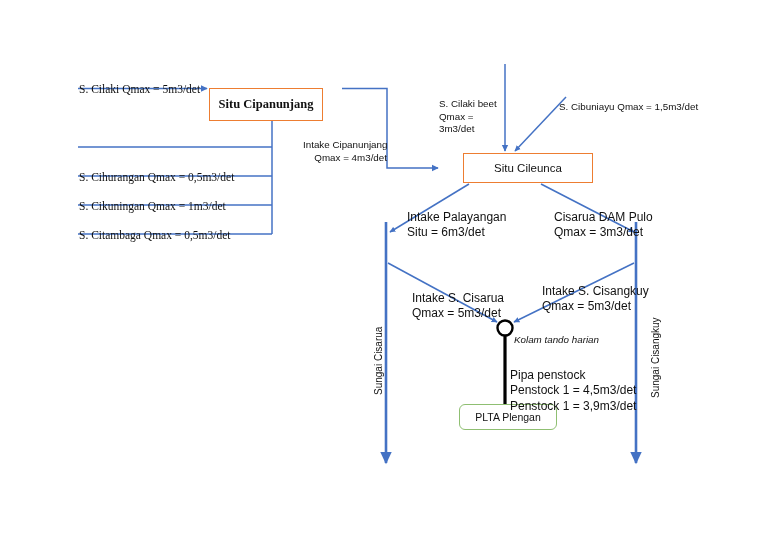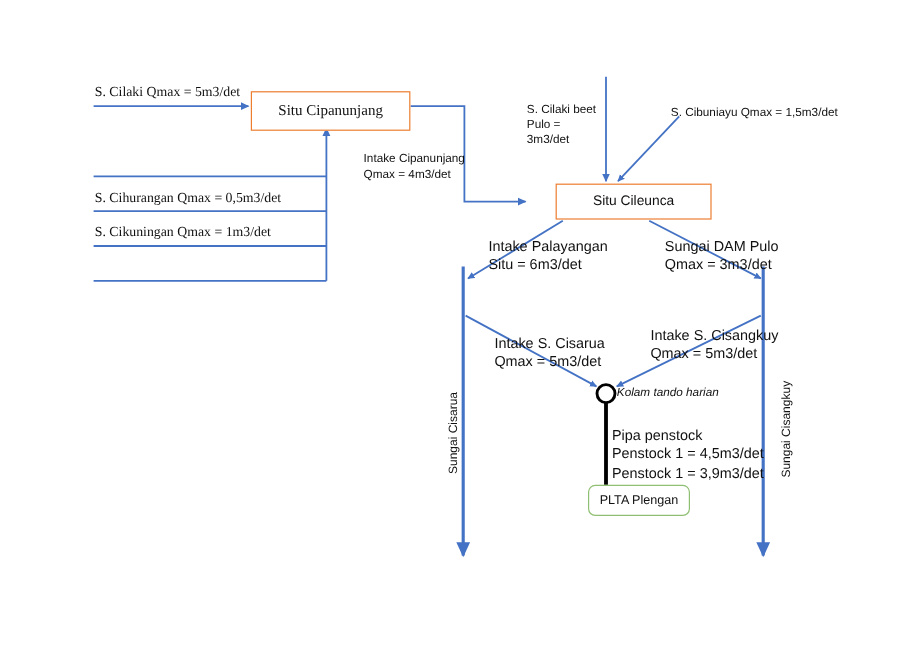--- a/index.html
+++ b/index.html
@@ -31,54 +31,54 @@
     background: #ffffff;
     color: #111111;
     text-align: center;
   }
   .node-situ {
     border: 1.6px solid #ED7D31;
     font-family: "Liberation Serif", serif;
     font-size: 12.5px;
   }
   #node-cipanunjang {
-    left: 209px; top: 76px; width: 133px; height: 33px;
+    left: 209px; top: 88px; width: 114px; height: 33px; font-weight: bold;
   }
   #node-cileunca {
     left: 463px; top: 153px; width: 130px; height: 30px;
     font-family: "Liberation Sans", sans-serif;
     font-size: 11.5px;
   }
   #node-plta {
-    left: 459px; top: 404px; width: 85px; height: 26px;
+    left: 459px; top: 404px; width: 98px; height: 26px;
     border: 1.4px solid #8FBF72;
     border-radius: 6px;
     font-size: 10.5px;
     color: #111111;
-    margin-left: 31px;
   }
   .lbl {
     position: absolute;
     color: #111111;
     white-space: nowrap;
     line-height: 1.28;
+    margin-top: 12px;
   }
   .lbl-serif {
     font-family: "Liberation Serif", serif;
     font-size: 11.5px;
   }
   .lbl-sans {
     font-family: "Liberation Sans", sans-serif;
     font-size: 12px;
   }
   .lbl-sans-10 {
     font-family: "Liberation Sans", sans-serif;
     font-size: 9.8px;
   }
-  .lbl-center { text-align: left; }
+  .lbl-center { text-align: right; }
   .rot-label {
     position: absolute;
     font-family: "Liberation Sans", sans-serif;
     font-size: 10px;
     color: #111111;
     transform: rotate(-90deg);
     transform-origin: left top;
     white-space: nowrap;
   }
 </style>
@@ -144,41 +144,42 @@
     <span>PLTA Plengan</span>
   </div>
 
   <div class="lbl lbl-serif" style="left:79px; top:70px;">S. Cilaki Qmax = 5m3/det</div>
 
 
   <div class="lbl lbl-serif" style="left:79px; top:158px;">S. Cihurangan Qmax = 0,5m3/det</div>
 
   <div class="lbl lbl-serif" style="left:79px; top:187px;">S. Cikuningan Qmax = 1m3/det</div>
 
+  <div class="lbl lbl-serif" style="left:79px; top:216px;">S. Citambaga Qmax = 0,5m3/det</div>
 
   <div class="lbl lbl-sans-10 lbl-center" style="left:303px; top:127px; width:84px;">
     <div>Intake Cipanunjang</div>
     <div>Qmax = 4m3/det</div>
   </div>
 
   <div class="lbl lbl-sans-10" style="left:439px; top:86px;">
     <div>S. Cilaki beet</div>
-    <div> Pulo =</div>
+    <div> Qmax =</div>
     <div>3m3/det</div>
   </div>
 
   <div class="lbl lbl-sans-10" style="left:559px; top:89px;">S. Cibuniayu Qmax = 1,5m3/det</div>
 
   <div class="lbl lbl-sans" style="left:407px; top:198px;">
     <div>Intake Palayangan</div>
     <div>Situ = 6m3/det</div>
   </div>
 
   <div class="lbl lbl-sans" style="left:554px; top:198px;">
-    <div>Sungai DAM Pulo</div>
+    <div>Cisarua DAM Pulo</div>
     <div>Qmax = 3m3/det</div>
   </div>
 
   <div class="lbl lbl-sans" style="left:412px; top:279px;">
     <div>Intake S. Cisarua</div>
     <div>Qmax = 5m3/det</div>
   </div>
 
   <div class="lbl lbl-sans" style="left:542px; top:272px;">
     <div>Intake S. Cisangkuy</div>

